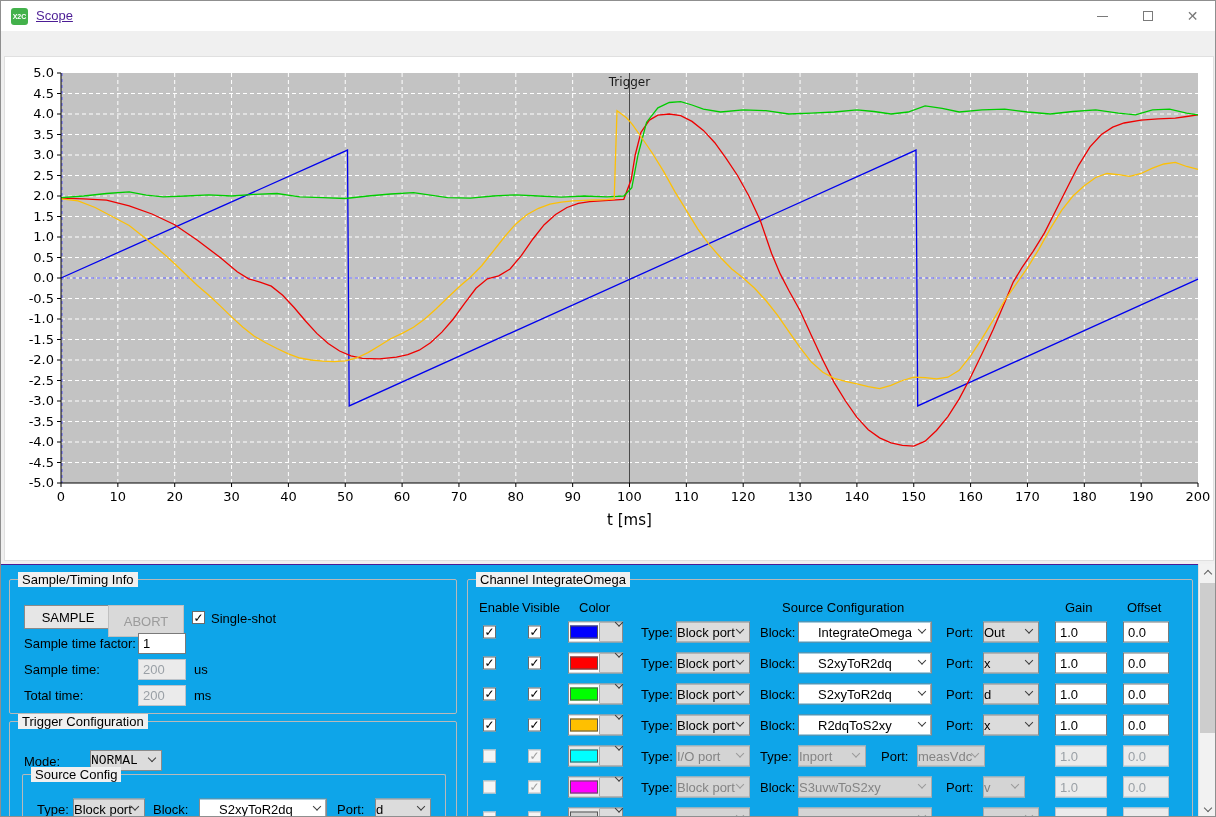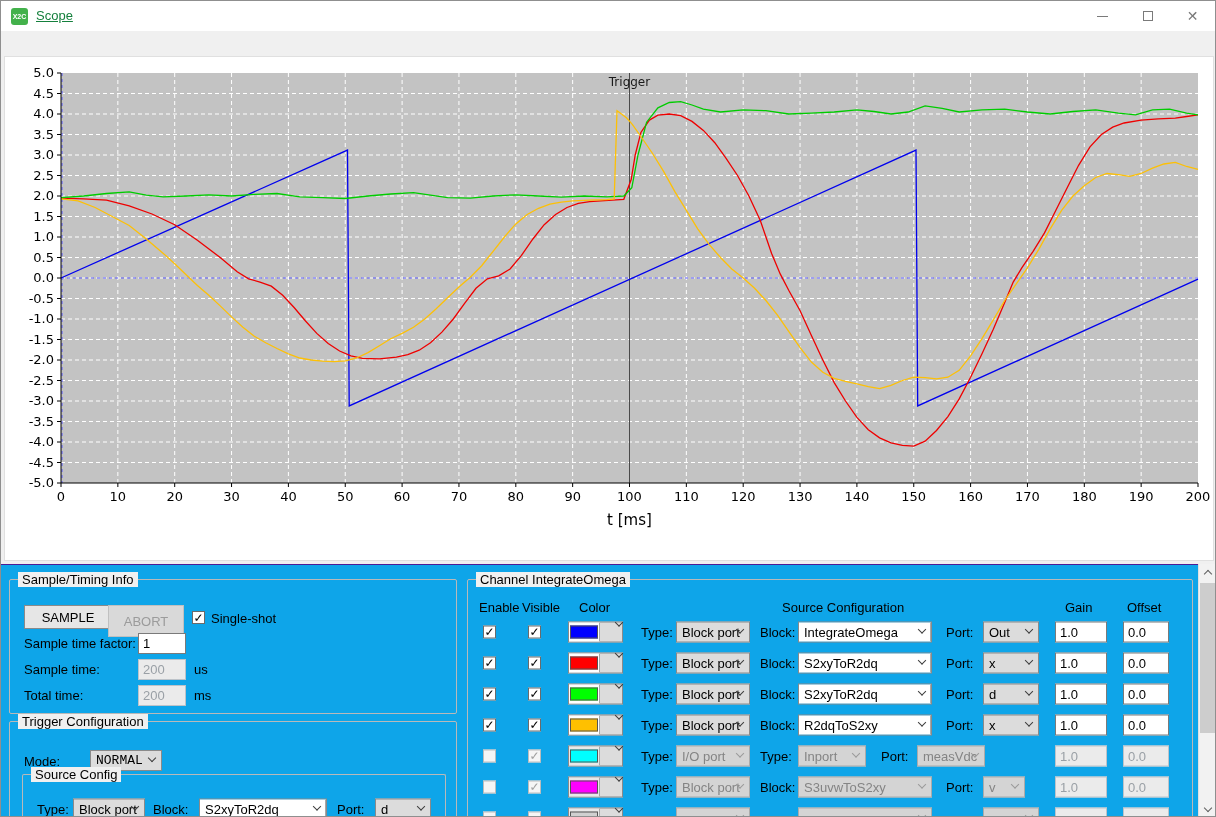--- a/index.html
+++ b/index.html
@@ -6,21 +6,21 @@
   html,body { background:#d9d9d9; }
   body { font-family:"Liberation Sans", sans-serif; font-size:13px; color:#000; }
   #window {
     position:relative; width:1216px; height:817px; background:#f0f0f0;
     border:1px solid #8f8f8f; overflow:hidden;
   }
   
   #titlebar { position:absolute; left:0; top:0; width:100%; height:30px; background:#ffffff; }
   .appicon { position:absolute; left:10px; top:7px; width:17px; height:17px; background:#43b14b;
     border-radius:3px; color:#fff; font-size:7px; font-weight:bold; display:flex; align-items:center; justify-content:center; }
-  #win-title { position:absolute; left:35px; top:7px; color:#15803d; font-size:13px;text-decoration:underline; }
+  #win-title { position:absolute; left:35px; top:7px; color:#4c1d95; font-size:13px;text-decoration:underline; }
   .winbtn { position:absolute; top:0; width:45px; height:30px; display:flex; align-items:center; justify-content:center; color:#7a7a7a; }
   #btn-min { right:90px; } #btn-max { right:45px; } #btn-close { right:0; font-size:14px; }
   .glyph-min { width:11px; height:0; border-top:1px solid #7a7a7a; }
   .glyph-max { width:10px; height:10px; border:1px solid #7a7a7a; }
   
   #menubar { position:absolute; left:0; top:30px; width:100%; height:24px; background:#ffffff;
     border-bottom:1px solid #e3e3e3; display:flex; align-items:center; }
   .menu-item { padding:0 9px; height:100%; display:flex; align-items:center; }
   
   #plot-panel { position:absolute; left:3px; top:55px; width:1210px; height:505px; background:#ffffff;
@@ -38,24 +38,24 @@
   .btn { display:flex; align-items:center; justify-content:center; font-size:13px;
     background:#e6e6e6; border:1px solid #8a8a8a; }
   .btn.disabled { background:#d9d9d9; border-color:#c0c0c0; color:#9b9b9b; }
   .checkbox { width:13px; height:13px; background:#fff; border:1px solid #6b6b6b; position:relative;
     display:flex; align-items:center; justify-content:center; font-size:12px; line-height:12px; }
   .checkbox.disabled { border-color:#bcbcbc; background:#f5f5f5; color:#a0a0a0; }
   .textinput { height:21px; background:#fff; border:1px solid #7a7a7a; padding:0 4px; font-size:13px;
     display:flex; align-items:center; }
   .textinput.disabled { background:#ebebeb; border-color:#bdc3c9; color:#9aa0a6; }
   .combo { height:21px; background:#dcdcdc; border:1px solid #8a8a8a; display:flex; align-items:center;
-    font-size:13px; padding-left:5px; position:relative; }
+    font-size:13px; position:relative; }
   .combo .chev { position:absolute; right:6px; top:7px; }
   .combo.white { background:#dcdcdc; padding:0; }
-  .combo.white .field { height:100%; flex:1; background:#fff; display:flex; align-items:center; padding-left:5px; border-right:1px solid #a8a8a8; }
+  .combo.white .field { height:100%; flex:1; background:#fff; display:flex; align-items:center; padding-left:19px; border-right:1px solid #a8a8a8; }
   .combo.disabled { background:#d4d4d4; border-color:#ababab; color:#848484; }
   .combo.disabled .chev { border-color:#9a9a9a; }
   .chev { width:6px; height:6px; border-right:1.4px solid #3c3c3c; border-bottom:1.4px solid #3c3c3c;
     transform:rotate(45deg); margin-top:-3px; }
   .chev.up { transform:rotate(225deg); margin-top:3px; }
   
   .ch-row { position:absolute; left:1px; height:31px; width:720px; }
   .ch-row > * { position:absolute; top:50%; transform:translateY(-50%); }
   .colorcombo { height:21px; width:55px; background:#dcdcdc; border:1px solid #8a8a8a; display:flex; position:relative; }
   .colorcombo .cfield { flex:1; background:#fff; border-right:1px solid #a8a8a8; margin-right:16px; display:flex; align-items:center; justify-content:center; }

